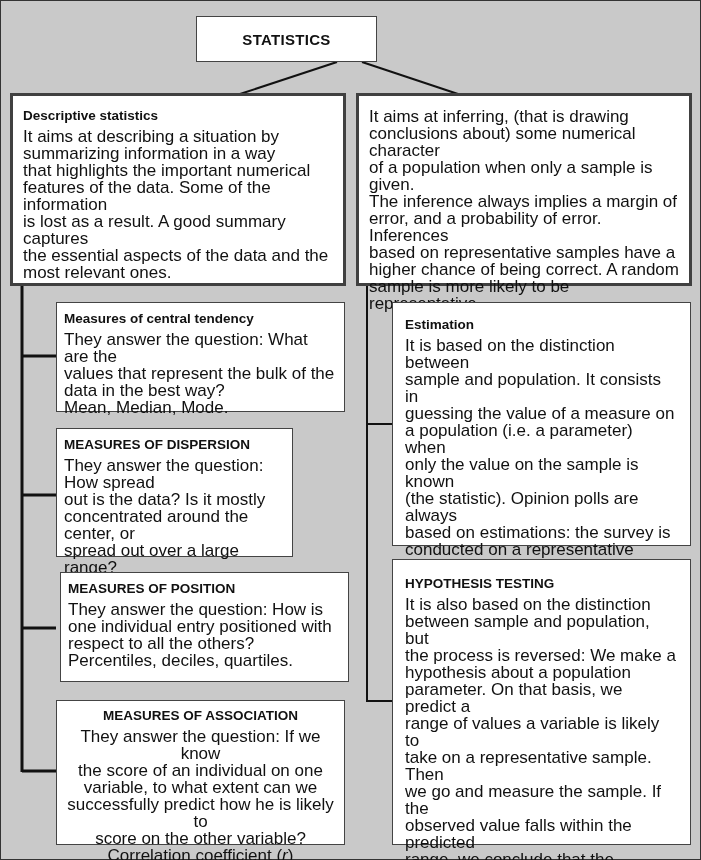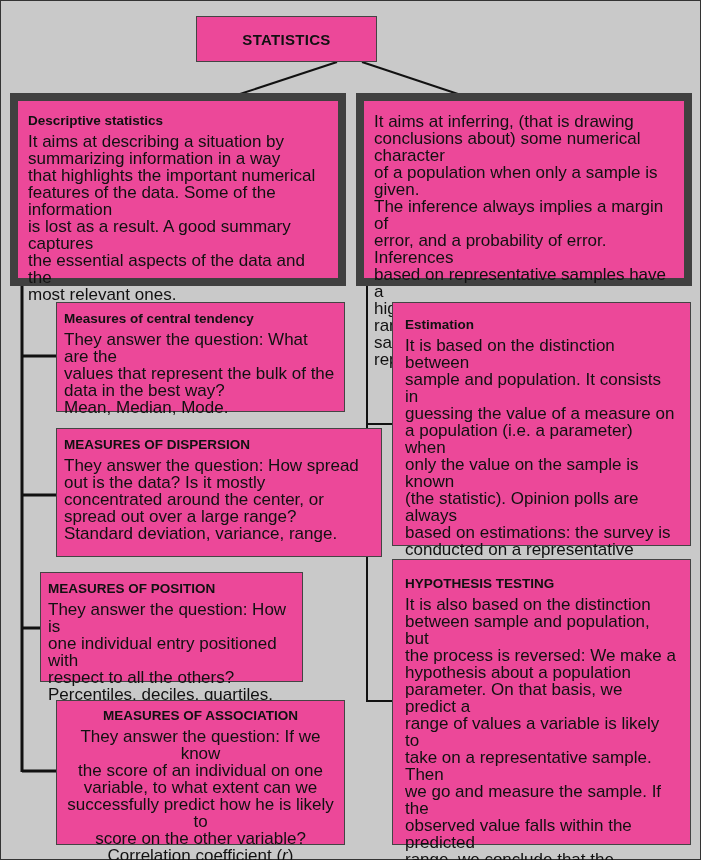--- a/index.html
+++ b/index.html
@@ -7,24 +7,24 @@
     width: 701px; height: 860px; position: relative; overflow: hidden;
     background: #c9c9c9;
     font-family: "Liberation Sans", sans-serif;
     color: #111;
   }
   .frame {
     position: absolute; left: 0; top: 0; width: 699px; height: 858px;
     border: 1px solid #333; box-sizing: border-box; width: 701px; height: 860px;
   }
   .box {
-    position: absolute; background: #ec4899; box-sizing: border-box;
+    position: absolute; background: #ffffff; box-sizing: border-box;
     border: 1px solid #444;
   }
-  .box.thick { border: 8px solid #404040; }
+  .box.thick { border: 3px solid #404040; }
   .title-box {
     left: 196px; top: 16px; width: 181px; height: 46px;
     display: flex; align-items: center; justify-content: center;
     font-weight: bold; font-size: 15px; letter-spacing: 0.3px;
   }
   .head { font-weight: bold; font-size: 13.5px; margin-bottom: 5px; }
   .body { font-size: 17px; line-height: 17px; white-space: pre-line; }
   .body i { font-style: italic; }
   svg.conn { position: absolute; left: 0; top: 0; }
 </style>
@@ -75,30 +75,30 @@
 </div>
 
 <div class="box" style="left:56px; top:302px; width:289px; height:110px; padding:8px 7px 0 7px;">
   <div class="head">Measures of central tendency</div>
   <div class="body">They answer the question: What are the
 values that represent the bulk of the
 data in the best way?
 Mean, Median, Mode.</div>
 </div>
 
-<div class="box" style="left:56px; top:428px; width:326px; height:129px; padding:8px 7px 0 7px;">
+<div class="box" style="left:56px; top:428px; width:237px; height:129px; padding:8px 7px 0 7px;">
   <div class="head">MEASURES OF DISPERSION</div>
   <div class="body">They answer the question: How spread
 out is the data? Is it mostly
 concentrated around the center, or
 spread out over a large range?
 Standard deviation, variance, range.</div>
 </div>
 
-<div class="box" style="left:40px; top:572px; width:263px; height:110px; padding:8px 14px 0 7px;">
+<div class="box" style="left:60px; top:572px; width:289px; height:110px; padding:8px 14px 0 7px;">
   <div class="head">MEASURES OF POSITION</div>
   <div class="body">They answer the question: How is
 one individual entry positioned with
 respect to all the others?
 Percentiles, deciles, quartiles.</div>
 </div>
 
 <div class="box" style="left:56px; top:700px; width:289px; height:145px; padding:7px 7px 0 7px;text-align:center;">
   <div class="head">MEASURES OF ASSOCIATION</div>
   <div class="body"><span>They answer the question: If we know

